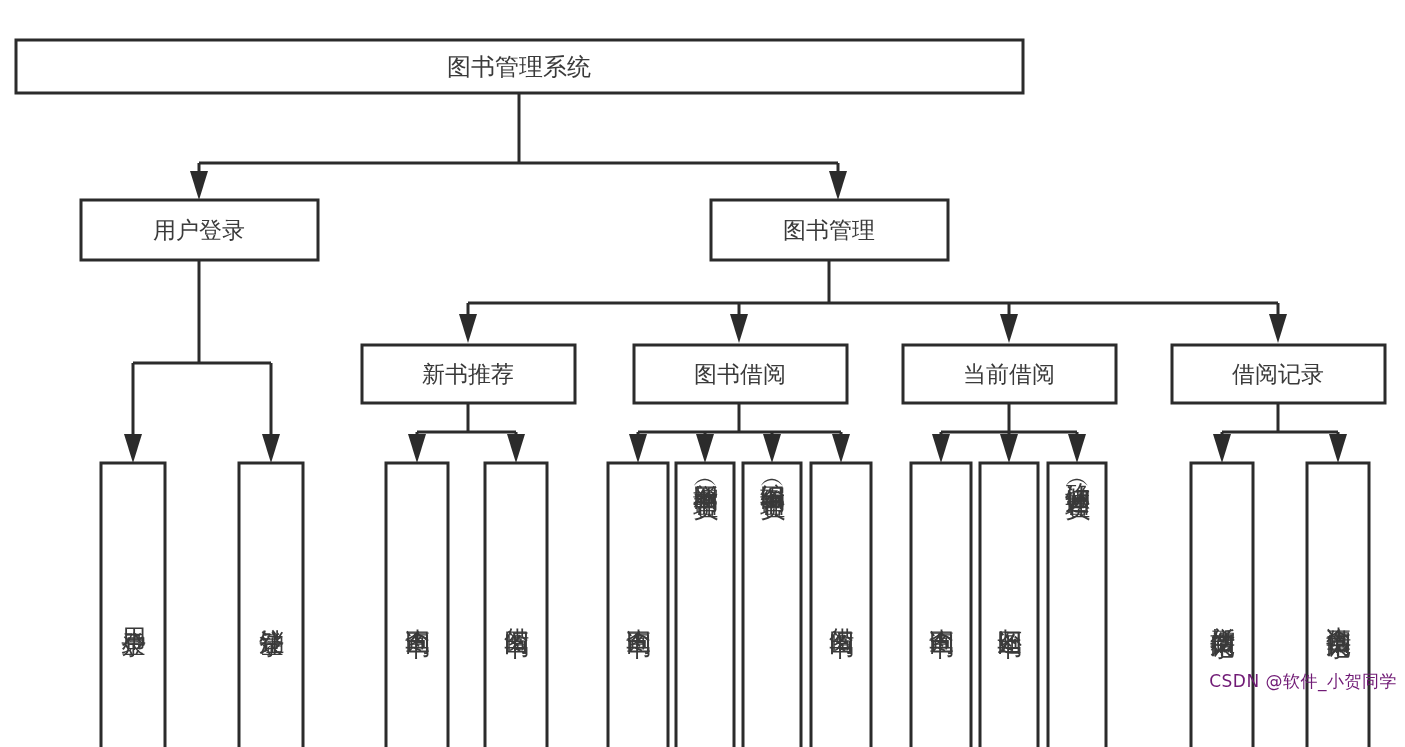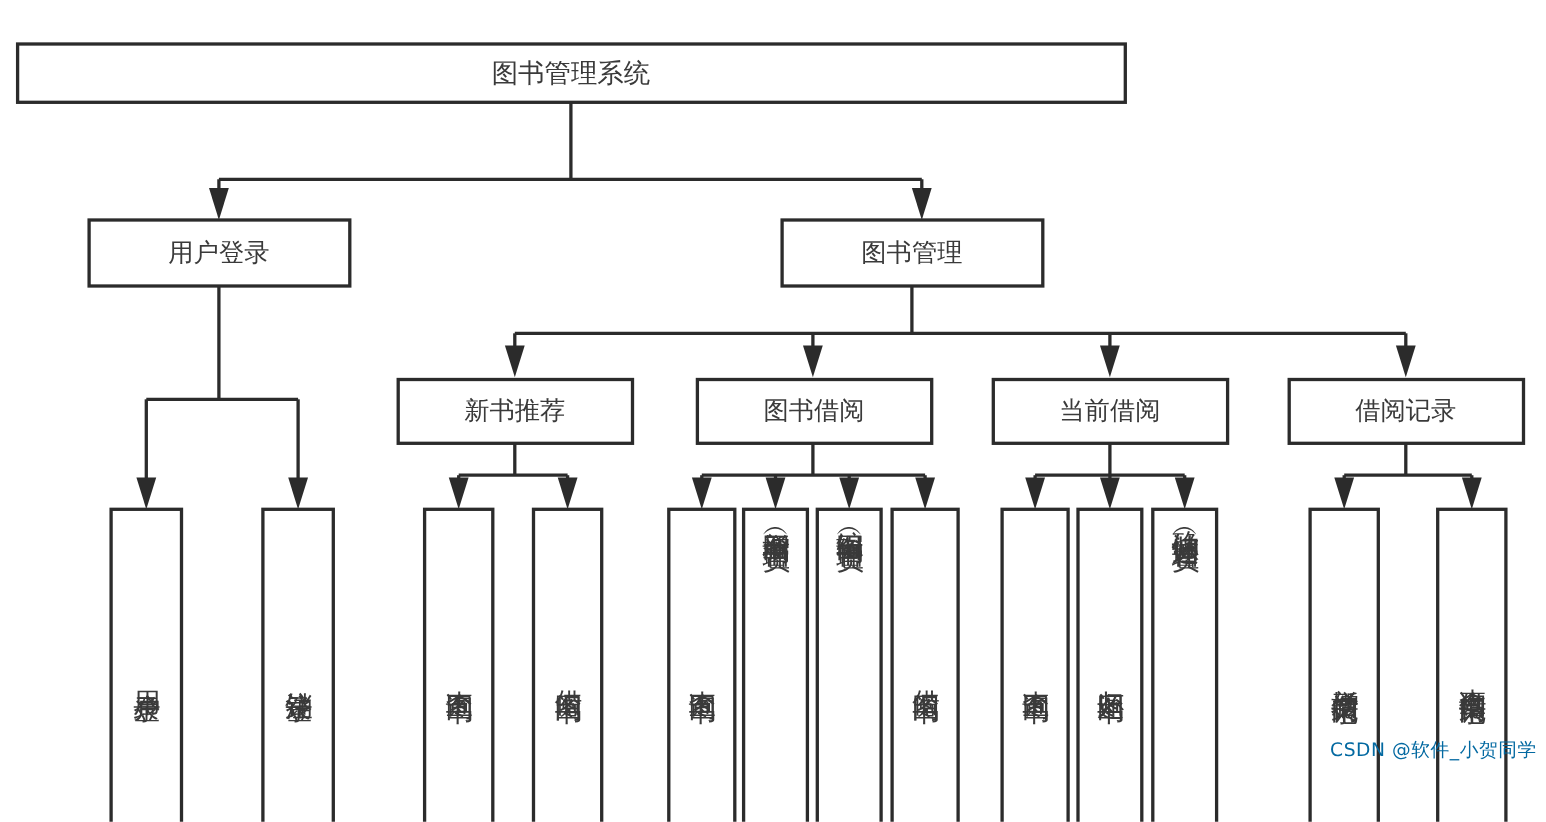--- a/index.html
+++ b/index.html
@@ -73,21 +73,21 @@
     letter-spacing: 2px;
     color: #3a3a3a;
     white-space: nowrap;
   }
   .watermark {
     position: absolute;
     right: 8px;
     bottom: 6px;
     font-family: "DejaVu Sans", "Liberation Sans", sans-serif;
     font-size: 17px;
-    color: #0369a1;
+    color: #701a75;
     letter-spacing: 0.5px;
     white-space: nowrap;
   }
 </style>
 </head>
 <body>
 
 <div id="diagram-root">
 
   <svg class="flow" viewBox="0 0 1405 747" xmlns="http://www.w3.org/2000/svg">

